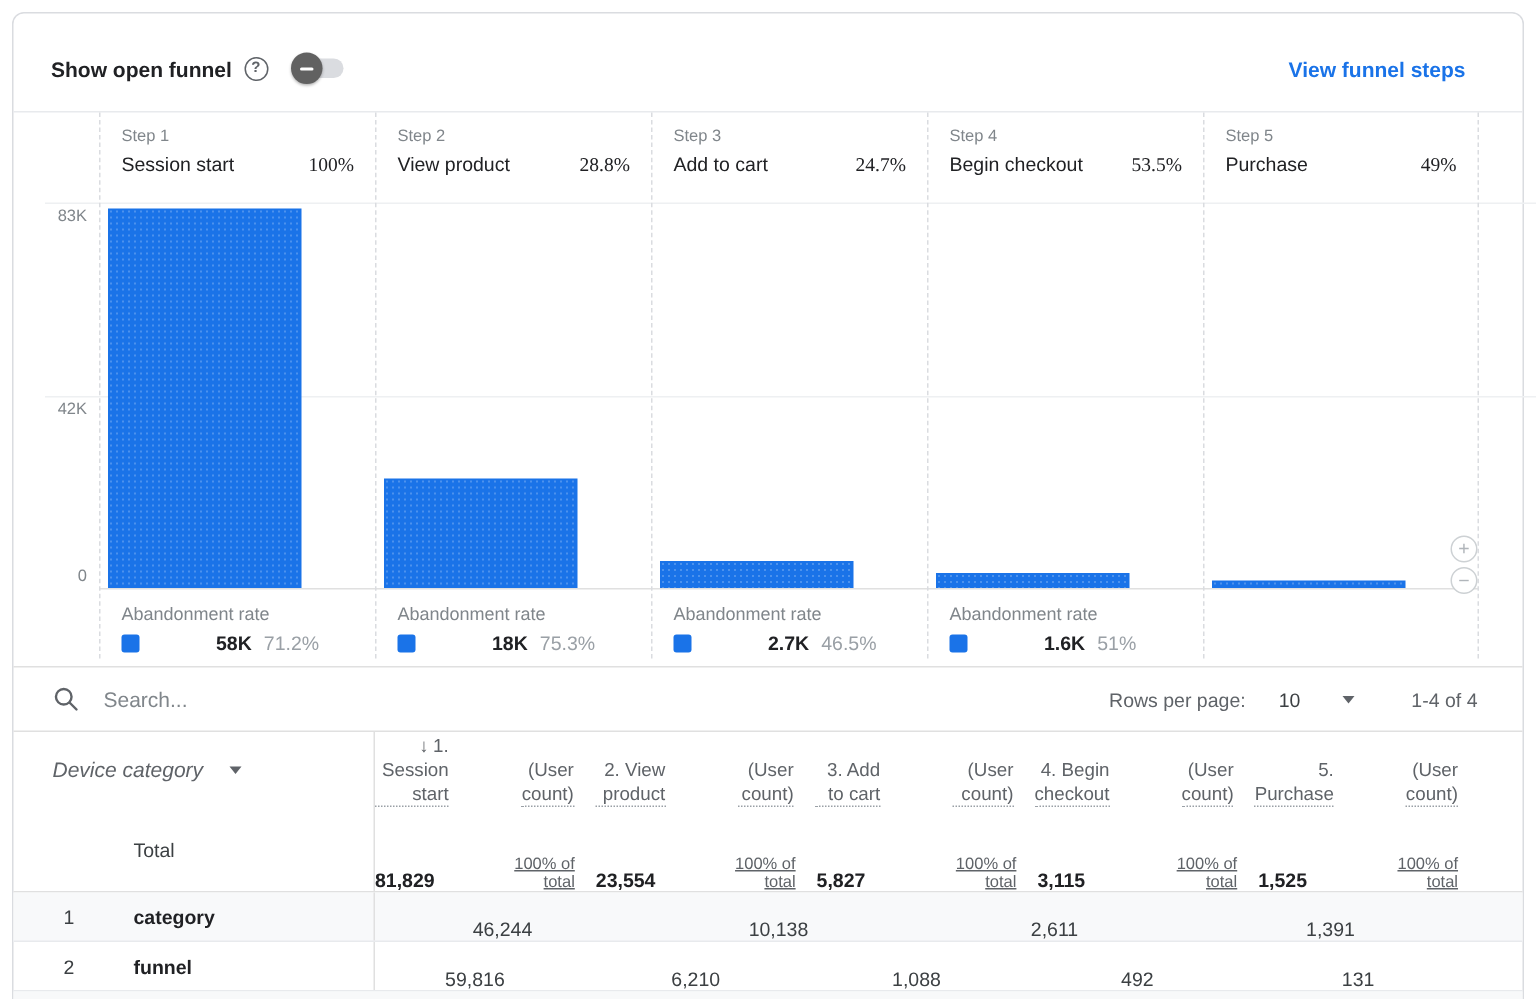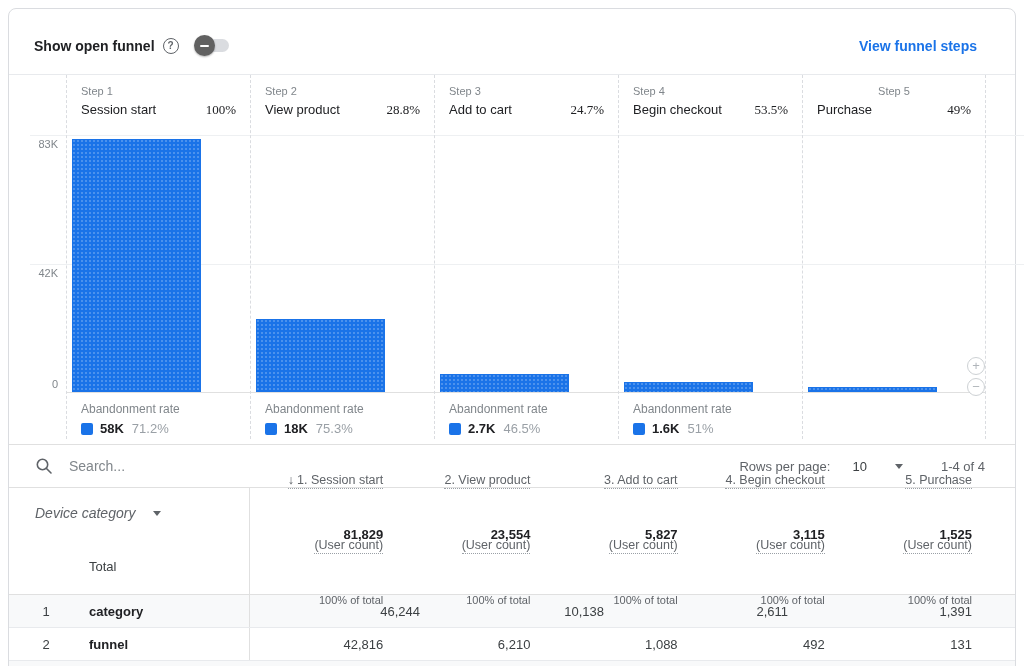--- a/index.html
+++ b/index.html
@@ -21,41 +21,41 @@
   .toggle-knob { position:absolute; left:-3px; top:-4px; width:21px; height:21px; border-radius:50%;
                  background:#616161; box-shadow:0 1px 2px rgba(0,0,0,.3);
                  display:flex; align-items:center; justify-content:center; }
   .toggle-minus { width:9px; height:2px; background:#fff; border-radius:1px; }
   .link { margin-left:auto; font-size:14px; font-weight:700; color:#1a73e8; cursor:pointer; }
 
   
   .chart-wrap { position:absolute; top:65px; left:0; right:0; height:364px; border-top:1px solid #e8eaed; }
   .cols { position:absolute; left:57px; top:0; width:920px; height:364px; display:flex; }
   .step-col { position:relative; width:184px; height:364px; border-left:1px dashed #dadce0; }
-  .step-col:last-child { border-right:1px dashed #dadce0;text-align:center; }
+  .step-col:last-child { border-right:1px dashed #dadce0; }
   .step-head { padding:10px 14px 0 14px; }
   .step-num { font-size:11px; color:#80868b; margin-bottom:5px; }
   .step-name-row { display:flex; align-items:baseline; justify-content:space-between; }
   .step-name { font-size:13px; font-weight:500; color:#202124; }
   .step-pct { font-size:13px; font-weight:500; color:#202124;font-family:Liberation Serif, serif; }
   .gridline { position:absolute; left:-36px; right:-57px; height:1px; background:#eef0f2; }
   .g83 { top:60px; } .g42 { top:189px; }
   .baseline { position:absolute; left:0; right:0; top:317px; height:1px; background:#e0e0e0; }
   .ylab { position:absolute; left:-44px; width:36px; text-align:right;
           font-size:11px; color:#80868b; }
   .bar-zone { position:absolute; left:5px; top:60px; width:129px; height:257px;
               display:flex; align-items:flex-end; }
   .bar { width:100%; background:#1a73e8;
          background-image:radial-gradient(rgba(255,255,255,.22) 1px, transparent 1px);
          background-size:4px 4px; }
   .abandon { position:absolute; left:14px; top:327px; right:10px; }
   .abandon-label { font-size:12px; color:#80868b; margin-bottom:5px; }
   .abandon-row { display:flex; align-items:center; }
   .legend-sq { width:12px; height:12px; background:#1a73e8; border-radius:2px; margin-right:7px; }
-  .abandon-val { font-size:13px; font-weight:700; color:#202124; margin-right:8px; }
+  .abandon-val { font-size:13px; font-weight:700; color:#202124; margin-right:8px;margin-left:44px; }
   .abandon-rate { font-size:13px; color:#9aa0a6; }
   .zoom-ctrls { position:absolute; right:30px; top:282px; display:flex; flex-direction:column; gap:3px; }
   .zoom-btn { width:18px; height:18px; border:1px solid #cdd1d4; border-radius:50%;
               color:#b0b5ba; font-size:13px; line-height:15px; text-align:center; cursor:pointer; background:#fff; }
 
   
   .table-block { position:absolute; top:435px; left:0; right:0; }
   .toolbar { display:flex; align-items:center; height:44px; padding:0 30px 0 26px;
              border-top:1px solid #e0e0e0; border-bottom:1px solid #e0e0e0; }
   .search-icon { width:18px; height:18px; margin-right:16px; flex:none; }
@@ -66,33 +66,33 @@
   .rows-label { font-size:13px; color:#5f6368; }
   .rows-value { font-size:13px; color:#3c4043; margin-left:22px; cursor:pointer; }
   .caret { width:0; height:0; border-left:4.5px solid transparent; border-right:4.5px solid transparent;
            border-top:5px solid #5f6368; margin-left:28px; }
   .pagination { font-size:13px; color:#5f6368; margin-left:38px; }
 
   .tr { display:flex; }
   .left-region { width:240px; flex:none; display:flex; align-items:center; }
   .metric-region { flex:1; max-width:737px; display:flex; border-left:1px solid #e0e0e0; }
   .metric-cell { flex:1; padding-right:14px; text-align:right; display:flex;
-                 flex-direction:column; justify-content:center; align-items:flex-end;gap:48px; }
+                 flex-direction:row; justify-content:center; align-items:flex-end;gap:48px; }
 
   .header-row { height:50px; }
   .dim-cell { padding-left:26px; display:flex; align-items:center; font-size:14px; color:#5f6368; cursor:pointer;font-style:italic; }
   .dim-cell .caret { margin-left:18px; }
   .th-line { font-size:12.5px; color:#5f6368; line-height:16px;
              border-bottom:1px dotted #9aa0a6; cursor:pointer; }
   .sort-arrow { color:#5f6368; margin-right:3px; }
 
   .total-row { height:57px; border-bottom:1px solid #e0e0e0; }
   .total-label { padding-left:80px; font-size:13px; color:#3c4043; }
   .total-val { font-size:13px; font-weight:700; color:#202124; }
-  .total-sub { font-size:11px; color:#5f6368; margin-top:4px; }
+  .total-sub { font-size:11px; color:#5f6368; margin-top:4px;text-decoration:underline; }
 
   .data-row { height:33px; border-bottom:1px solid #e8eaed; }
   .data-row.odd { background:#f8f9fa; }
   .idx-cell { width:74px; flex:none; text-align:center; font-size:13px; color:#3c4043;
               display:flex; align-items:center; justify-content:center; }
   .name-cell { padding-left:6px; font-size:13px; font-weight:600; color:#202124;
                display:flex; align-items:center; }
   .val-cell { font-size:13px; color:#3c4043; }
   .row-sliver { height:14px; background:#f8f9fa; }
 </style>
@@ -312,21 +312,21 @@
           <div class="metric-cell val-cell">1,391</div>
         </div>
       </div>
 
       <div class="tr data-row">
         <div class="left-region">
           <span class="idx-cell">2</span>
           <span class="name-cell">funnel</span>
         </div>
         <div class="metric-region">
-          <div class="metric-cell val-cell">42,816</div>
+          <div class="metric-cell val-cell">59,816</div>
           <div class="metric-cell val-cell">6,210</div>
           <div class="metric-cell val-cell">1,088</div>
           <div class="metric-cell val-cell">492</div>
           <div class="metric-cell val-cell">131</div>
         </div>
       </div>
 
       <div class="row-sliver"></div>
     </div>
 

